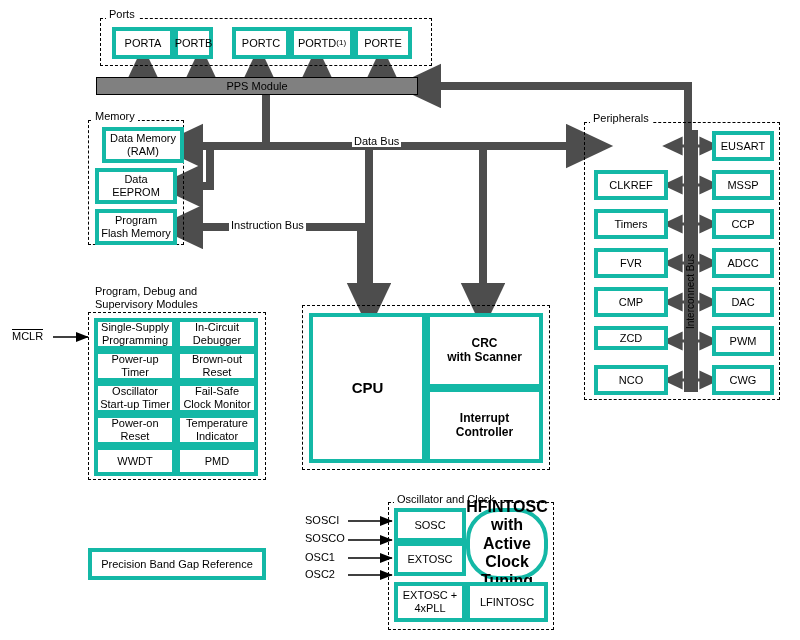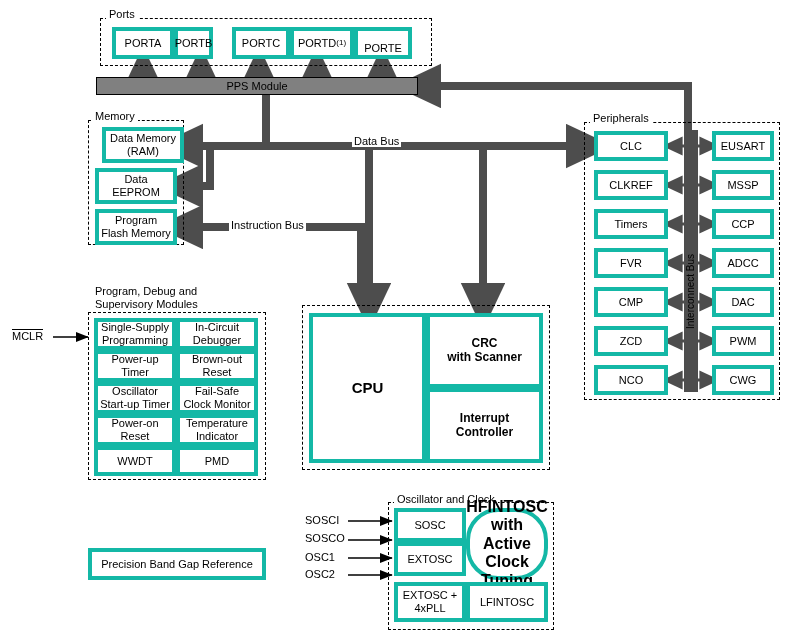--- a/index.html
+++ b/index.html
@@ -207,21 +207,21 @@
   <div class="box" style="left:174px; top:27px; width:39px; height:32px;">
     <span>PORTB</span>
   </div>
   <div class="box" style="left:232px; top:27px; width:58px; height:32px;">
     <span>PORTC</span>
   </div>
   <div class="box" style="left:290px; top:27px; width:64px; height:32px;">
     <span>PORTD</span>
       <span class="sup">(1)</span>
   </div>
-  <div class="box" style="left:354px; top:27px; width:58px; height:32px;align-items:flex-end;">
+  <div class="box" style="left:354px; top:27px; width:58px; height:32px;">
     <span>PORTE</span>
   </div>
 
   <div class="bar" style="left:96px; top:77px; width:322px; height:18px; display:flex; align-items:center; justify-content:center;">
     <span style="font-size:11px; color:#000;">PPS Module</span>
   </div>
 
   <div class="grp" style="left:88px; top:120px; width:96px; height:125px;"></div>
   <div class="grp-label" style="left:92px; top:110px;">Memory</div>
 
@@ -237,36 +237,33 @@
     <span style="white-space:pre-line;">Program
 Flash Memory</span>
   </div>
 
   <div class="bustext" style="left:352px; top:135px;">Data Bus</div>
   <div class="bustext" style="left:229px; top:219px;">Instruction Bus</div>
 
   <div class="grp" style="left:584px; top:122px; width:196px; height:278px;"></div>
   <div class="grp-label" style="left:590px; top:112px;">Peripherals</div>
 
-  <div class="box" style="left:594px; top:131px; width:74px; height:30px;">
-    <span>CLC</span>
-  </div>
   <div class="box" style="left:594px; top:170px; width:74px; height:30px;">
     <span>CLKREF</span>
   </div>
   <div class="box" style="left:594px; top:209px; width:74px; height:30px;">
     <span>Timers</span>
   </div>
   <div class="box" style="left:594px; top:248px; width:74px; height:30px;text-align:right;">
     <span>FVR</span>
   </div>
   <div class="box" style="left:594px; top:287px; width:74px; height:30px;">
     <span>CMP</span>
   </div>
-  <div class="box" style="left:594px; top:326px; width:74px; height:30px;">
+  <div class="box" style="left:594px; top:326px; width:74px; height:24px;">
     <span>ZCD</span>
   </div>
   <div class="box" style="left:594px; top:365px; width:74px; height:30px;">
     <span>NCO</span>
   </div>
 
   <div class="box" style="left:712px; top:131px; width:62px; height:30px;">
     <span>EUSART</span>
   </div>
   <div class="box" style="left:712px; top:170px; width:62px; height:30px;">

